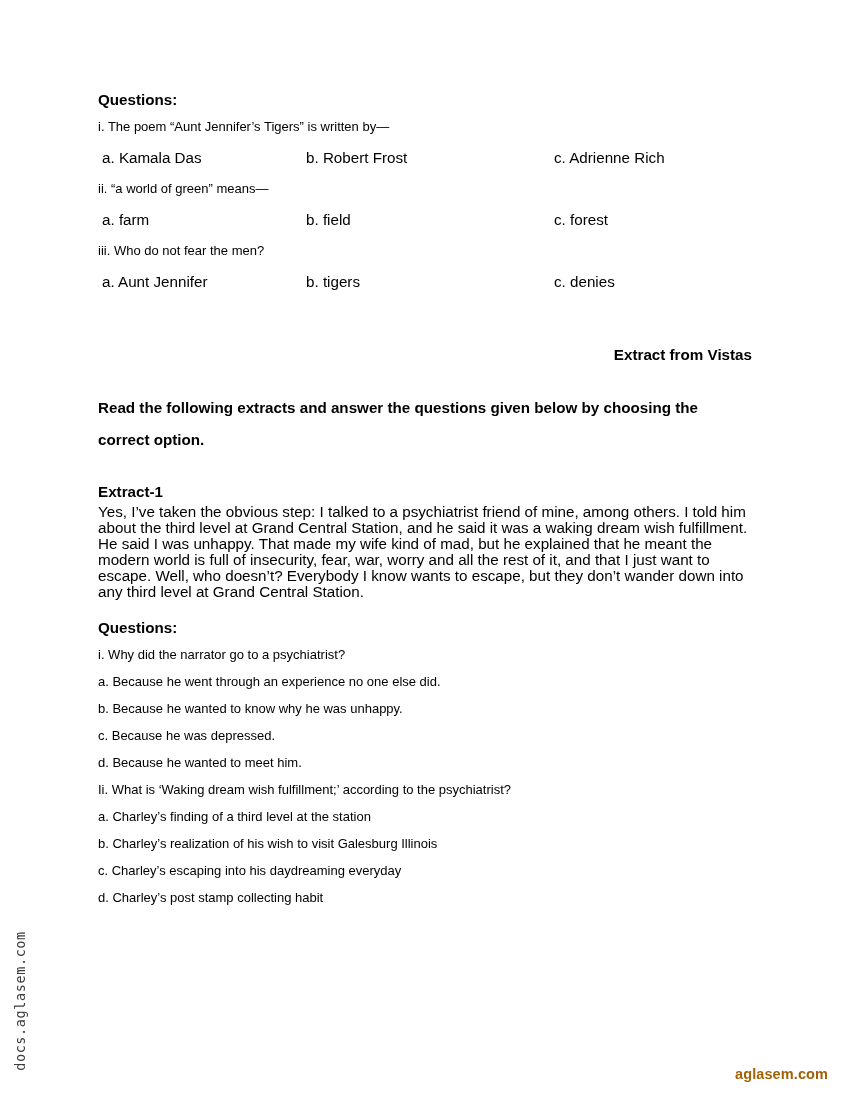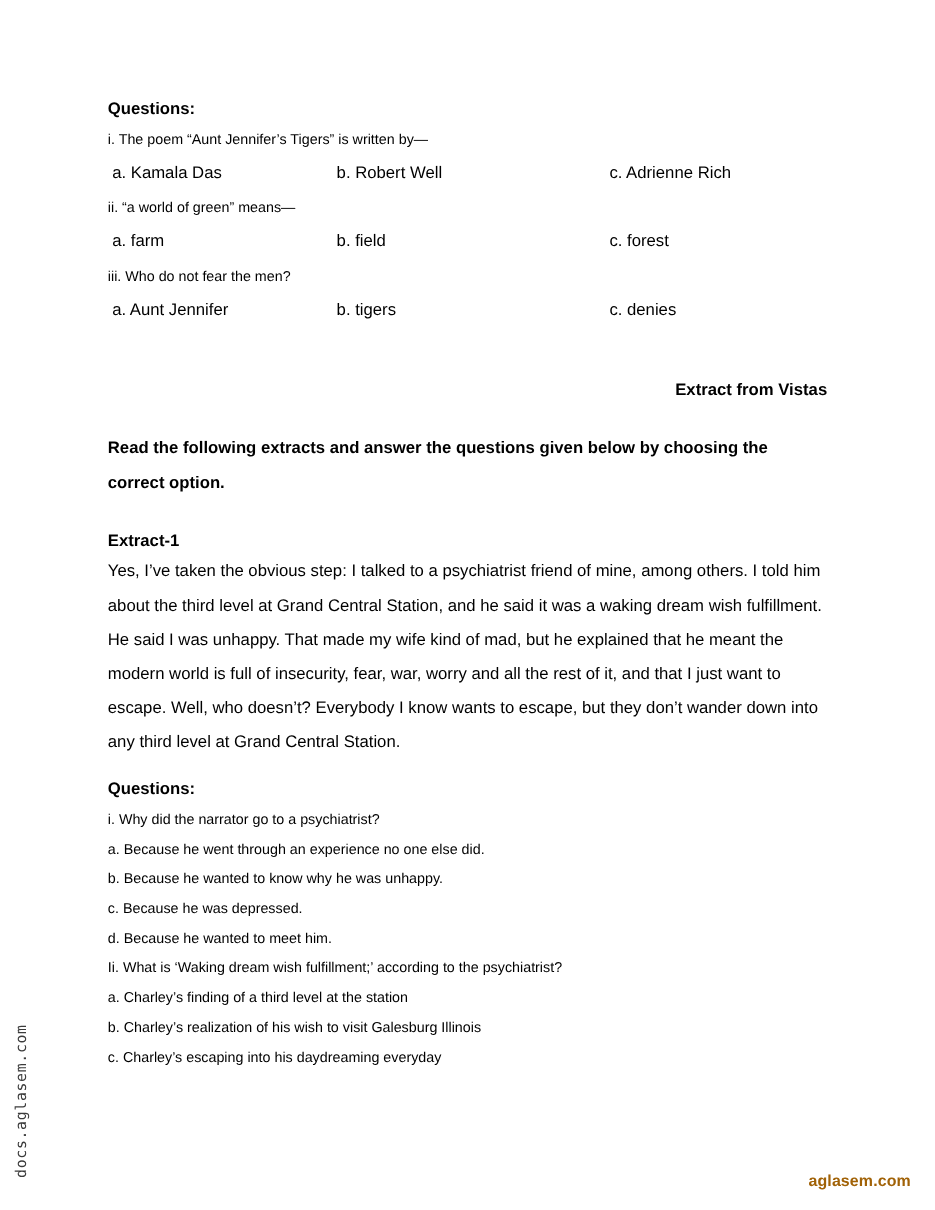--- a/index.html
+++ b/index.html
@@ -91,21 +91,21 @@
     width: 645px;
   }
   .extract-label {
     font-weight: bold;
     font-size: 15.2px;
     line-height: 24px;
     margin: 0;
   }
   .extract-body {
     font-size: 15.2px;
-    line-height: 31px;
+    line-height: 16px;
     margin: 0;
     width: 655px;
     text-align: left;
   }
   .spacer-lg { height: 42px; }
   .spacer-md { height: 24px; }
   .spacer-sm { height: 14px; }
 
   
   #brand-footer {
@@ -129,21 +129,21 @@
   </div>
 
   <div id="content">
 
     <div>
       <p class="heading">Questions:</p>
 
       <p class="qline">i. The poem “Aunt Jennifer’s Tigers” is written by—</p>
       <div class="optrow">
         <span class="opt-a">a. Kamala Das</span>
-        <span class="opt-b">b. Robert Well</span>
+        <span class="opt-b">b. Robert Frost</span>
         <span class="opt-c">c. Adrienne Rich</span>
       </div>
 
       <p class="qline">ii. “a world of green” means—</p>
       <div class="optrow">
         <span class="opt-a">a. farm</span>
         <span class="opt-b">b. field</span>
         <span class="opt-c">c. forest</span>
       </div>
 
@@ -176,19 +176,20 @@
       <p class="qline">i. Why did the narrator go to a psychiatrist?</p>
       <p class="qline">a. Because he went through an experience no one else did.</p>
       <p class="qline">b. Because he wanted to know why he was unhappy.</p>
       <p class="qline">c. Because he was depressed.</p>
       <p class="qline">d. Because he wanted to meet him.</p>
 
       <p class="qline">Ii. What is ‘Waking dream wish fulfillment;’ according to the psychiatrist?</p>
       <p class="qline">a. Charley’s finding of a third level at the station</p>
       <p class="qline">b. Charley’s realization of his wish to visit Galesburg Illinois</p>
       <p class="qline">c. Charley’s escaping into his daydreaming everyday</p>
+      <p class="qline">d. Charley’s post stamp collecting habit</p>
     </div>
 
   </div>
 
   <div id="brand-footer">aglasem.com</div>
 
 </div>
 
 </body></html>

